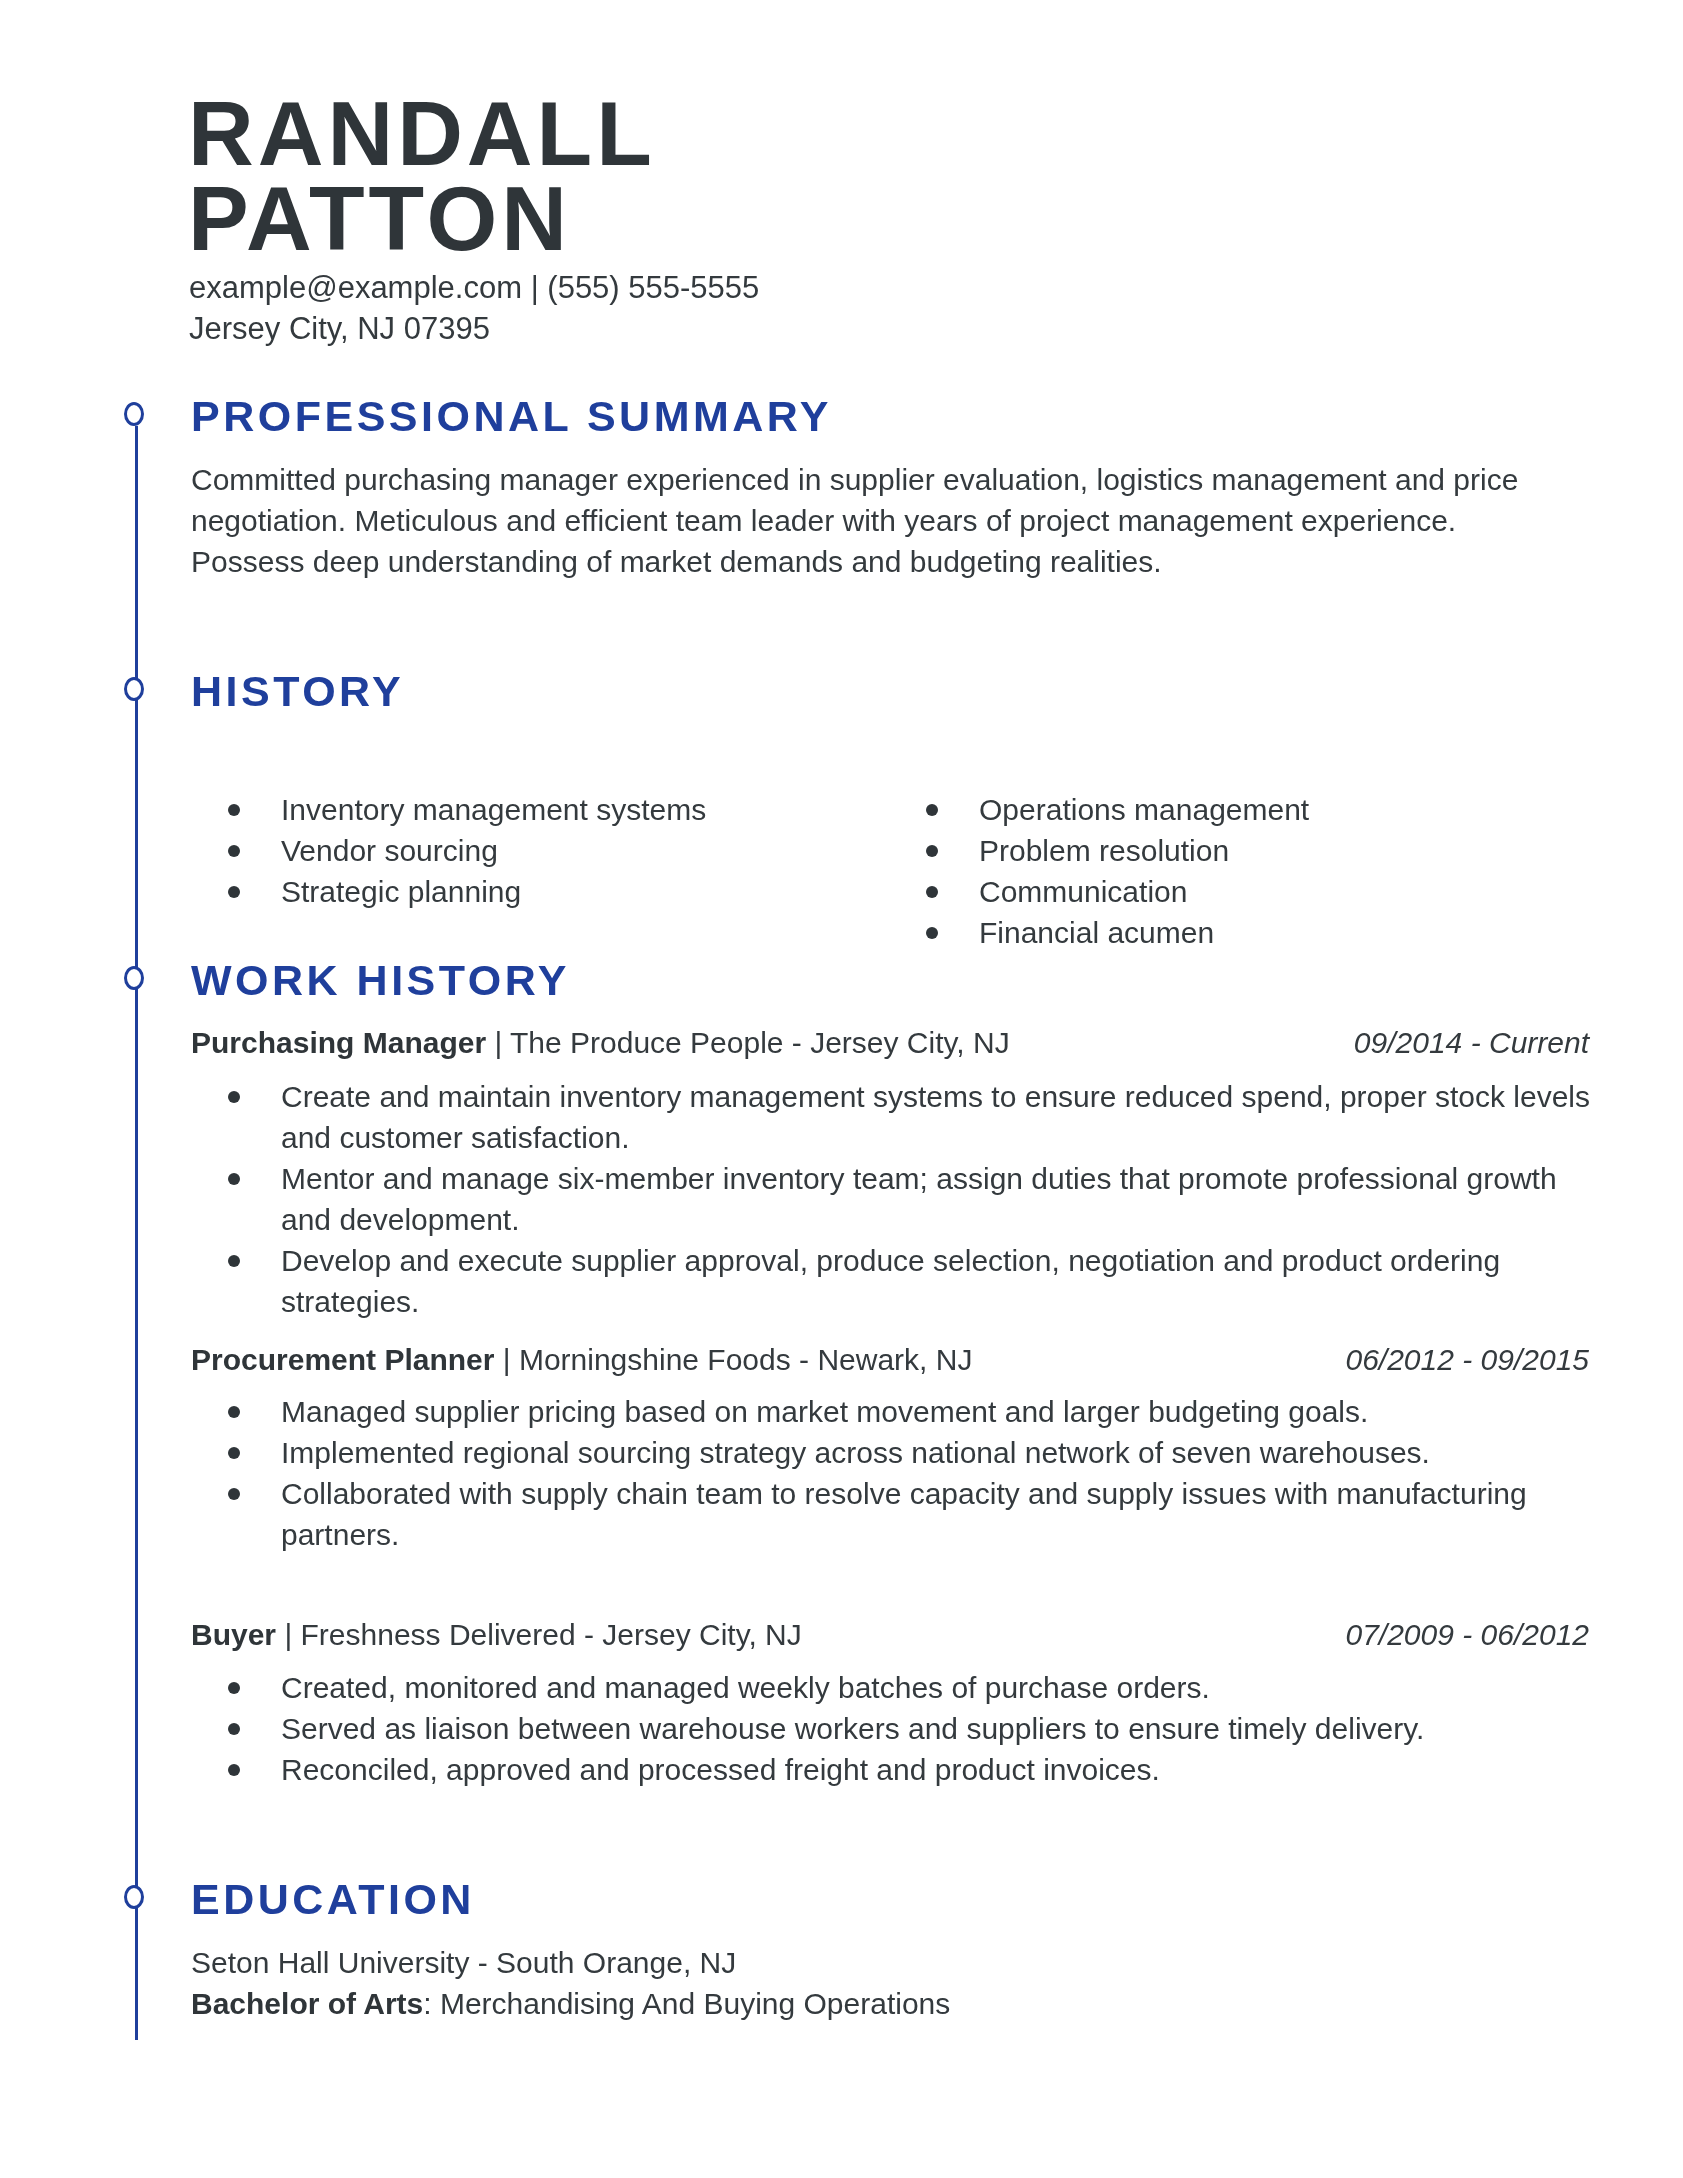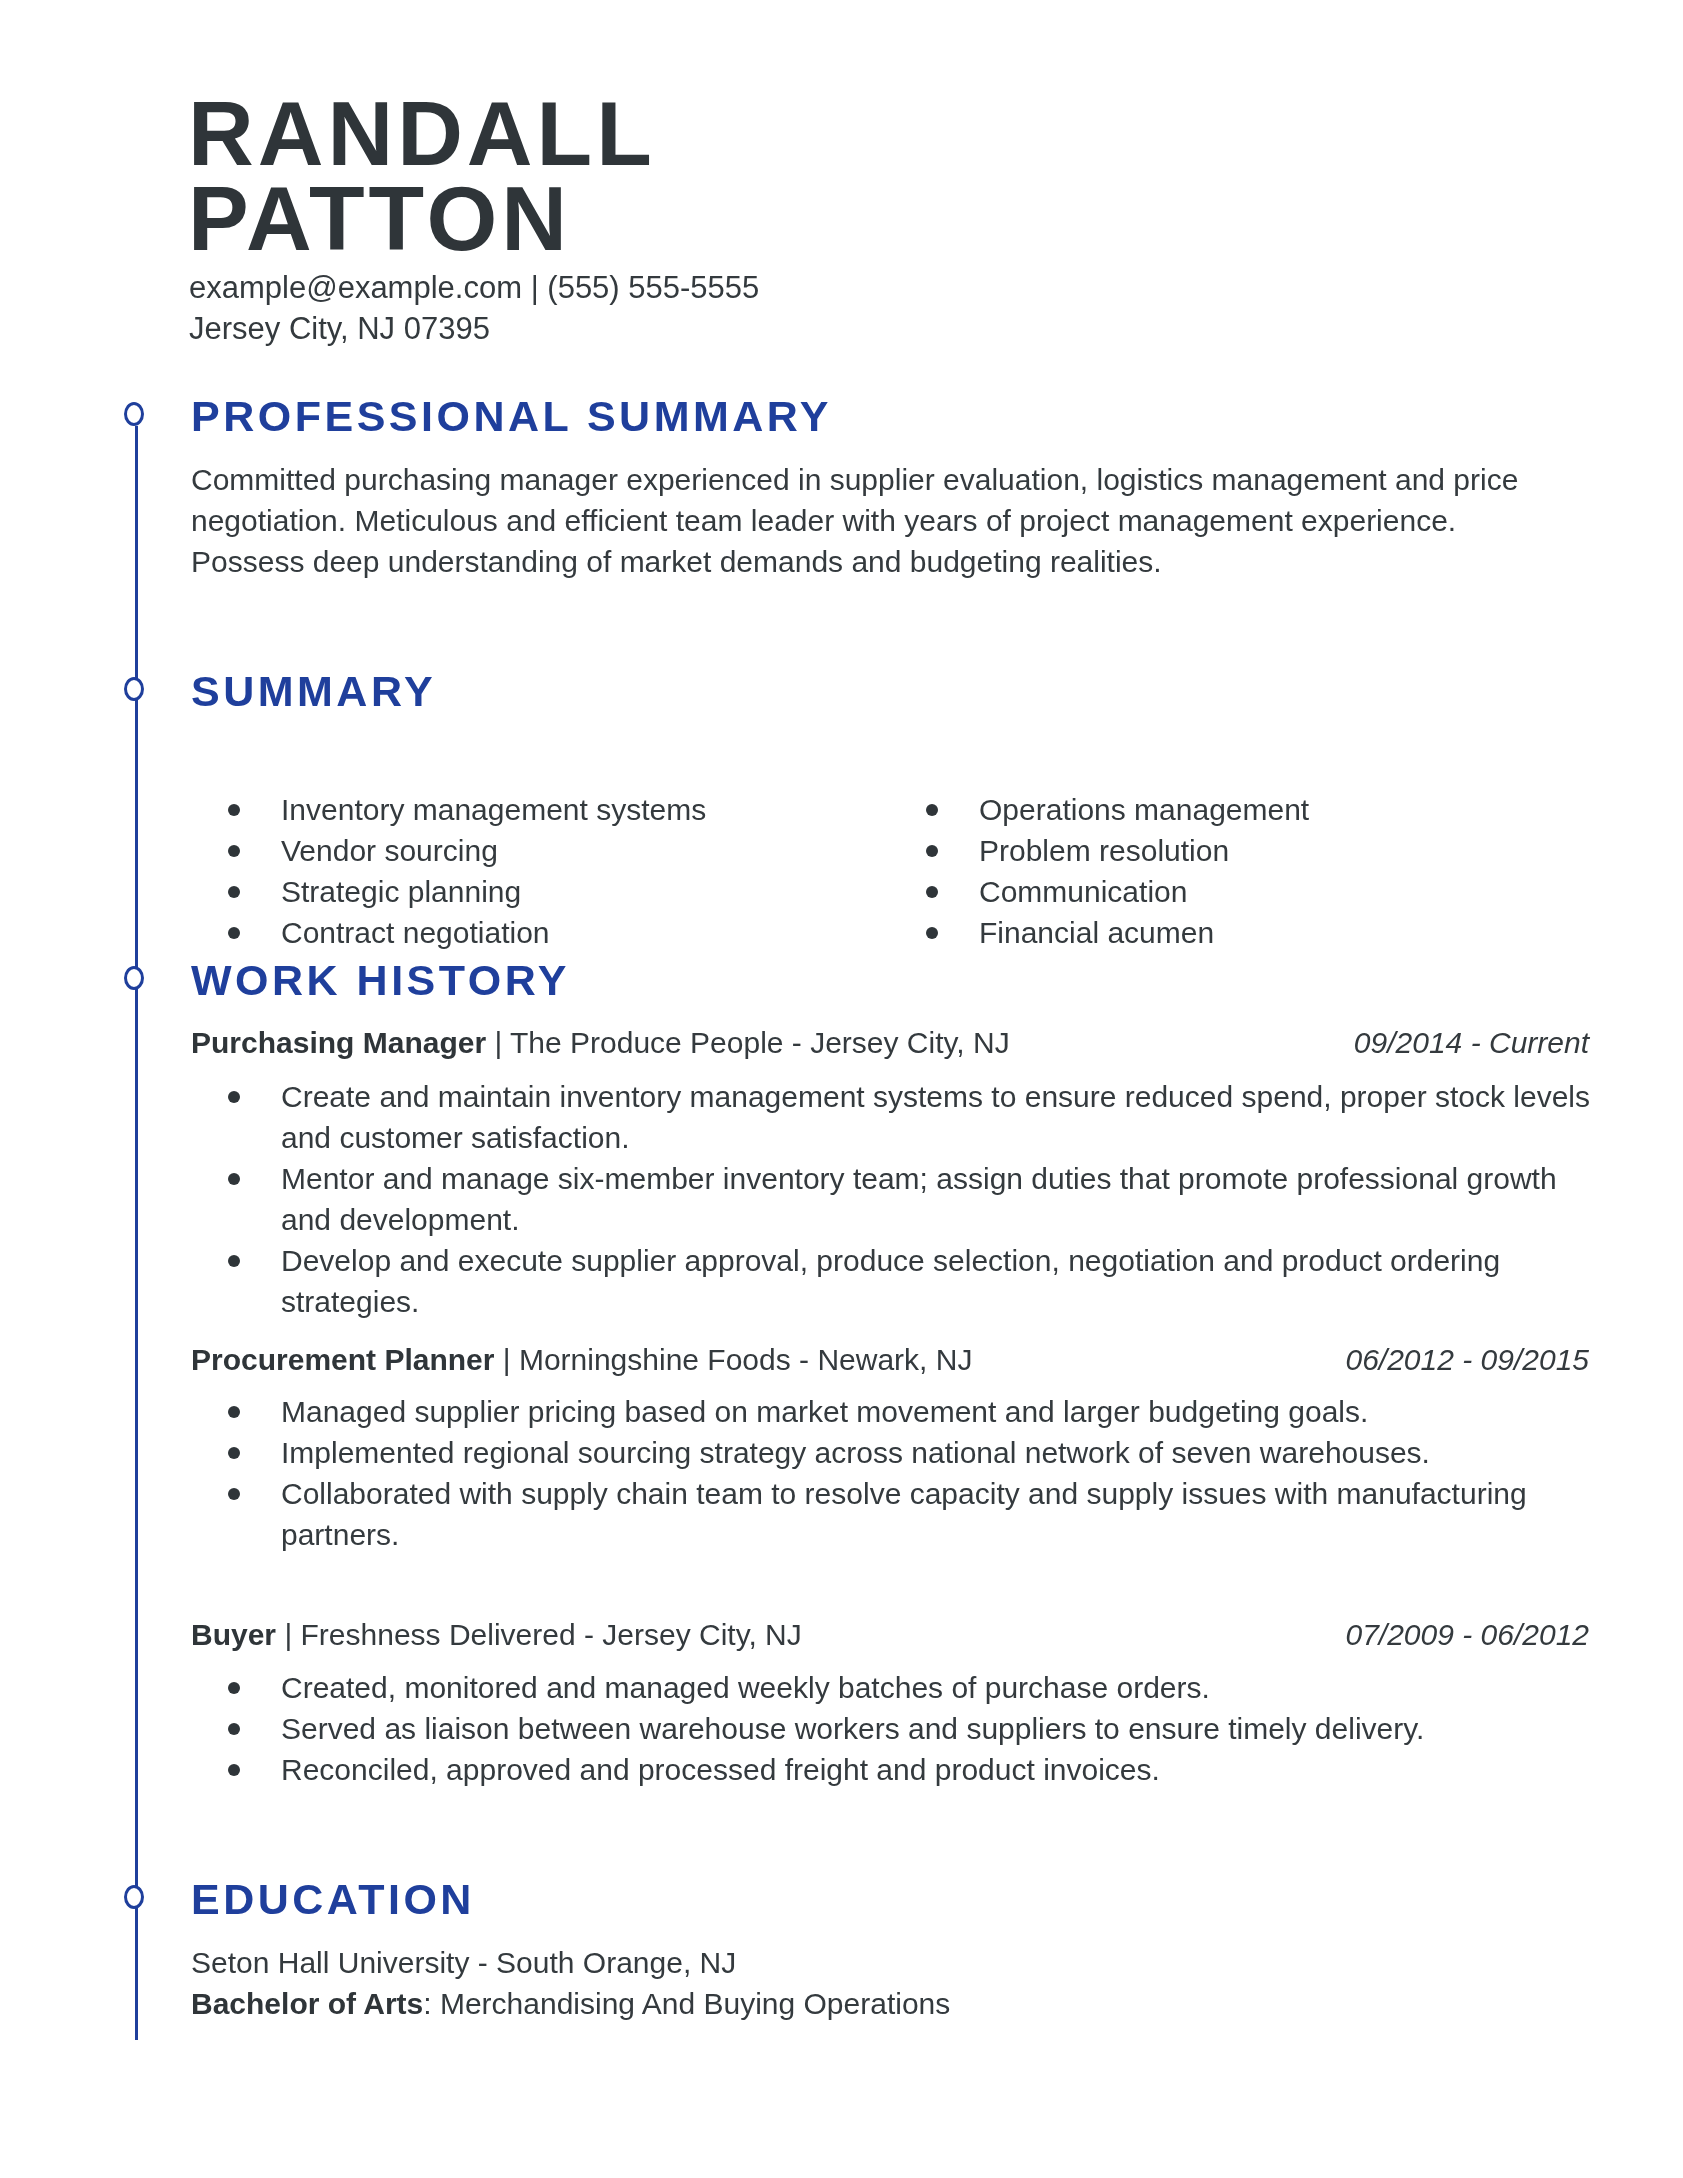--- a/index.html
+++ b/index.html
@@ -44,27 +44,26 @@
 
 <div class="timeline"></div>
 <div class="node" style="top:402px"></div>
 <div class="node" style="top:677px"></div>
 <div class="node" style="top:966px"></div>
 <div class="node" style="top:1885px"></div>
 
 <div class="heading" style="top:396px">PROFESSIONAL SUMMARY</div>
 <div class="para" style="top:459px">Committed purchasing manager experienced in supplier evaluation, logistics management and price negotiation. Meticulous and efficient team leader with years of project management experience. Possess deep understanding of market demands and budgeting realities.</div>
 
-<div class="heading" style="top:671px">SUMMARY</div>
+<div class="heading" style="top:671px">HISTORY</div>
 <div class="skills">
   <ul>
     <li class="bul">Inventory management systems</li>
     <li class="bul">Vendor sourcing</li>
     <li class="bul">Strategic planning</li>
-    <li class="bul">Contract negotiation</li>
   </ul>
   <ul>
     <li class="bul">Operations management</li>
     <li class="bul">Problem resolution</li>
     <li class="bul">Communication</li>
     <li class="bul">Financial acumen</li>
   </ul>
 </div>
 
 <div class="heading" style="top:960px">WORK HISTORY</div>

